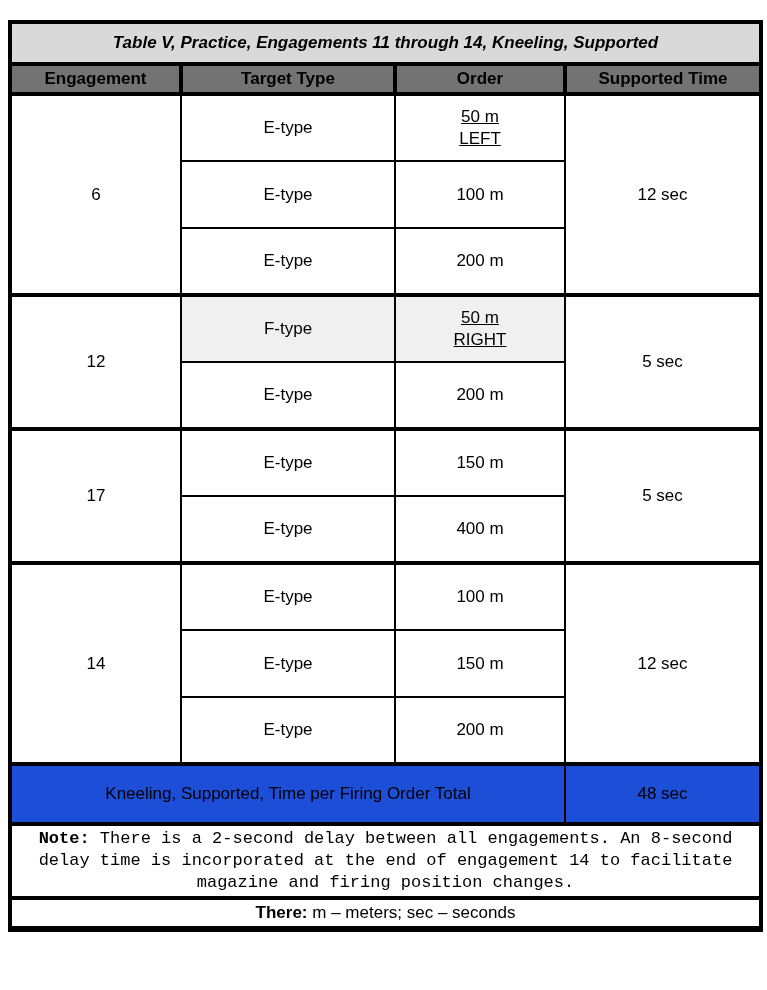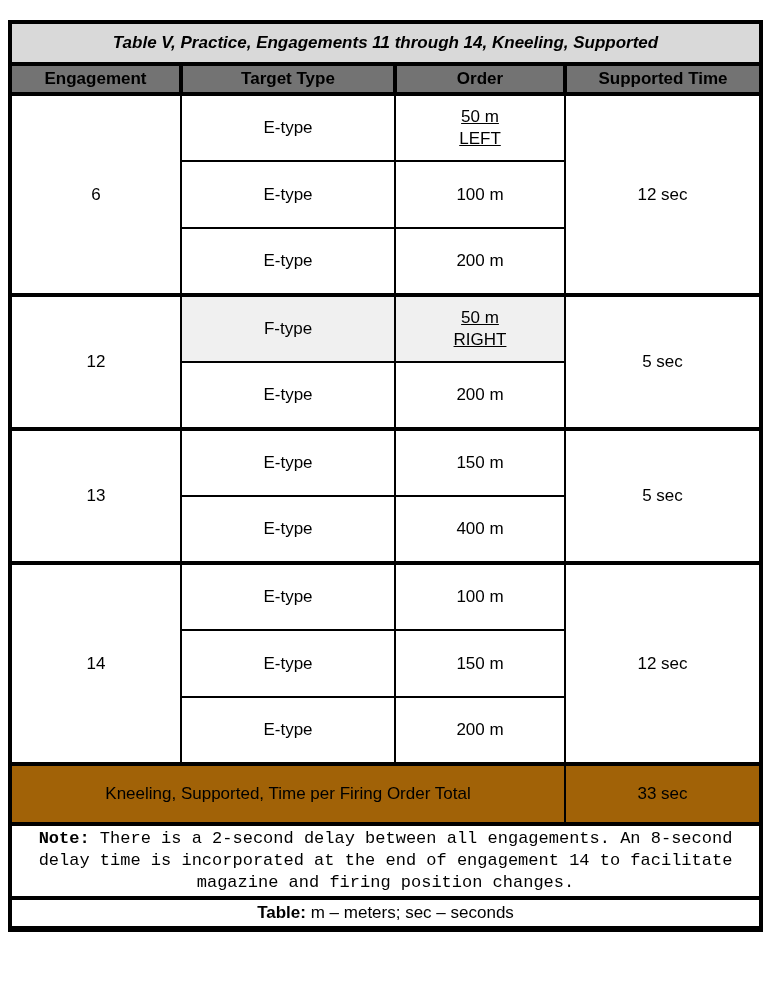--- a/index.html
+++ b/index.html
@@ -24,21 +24,21 @@
     background: #d9d9d9; font-weight: bold; font-style: italic;
     font-size: 18px; height: 42px; border-bottom: 4px solid #000;
   }
   .ftable th {
     background: #737373; font-weight: bold; 
     font-size: 17px; height: 29px; border-width: 4px;
   }
   tr.sub td { height: 67px; }
   tr.thick > td { border-top-width: 4px; }
   .shaded { background: #f0f0f0; }
-  .total-cell { background: #a16207; height: 60px; font-size: 17px; }
+  .total-cell { background: #1d4ed8; height: 60px; font-size: 17px; }
   .note-cell {
     text-align: left; padding: 8px 12px 10px 10px;
     font-size: 17.5px; line-height: 1.45; height: 72px; font-family: Liberation Mono, monospace;
   }
   .legend-cell {
     text-align: left; padding: 8px 10px; font-size: 17.5px; height: 30px;
   }
   .range-line { display: block; text-decoration: underline; }
 </style>
 </head>
@@ -91,21 +91,21 @@
         <span class="range-line">RIGHT</span>
       </td>
       <td rowspan="2">5 sec</td>
     </tr>
     <tr class="sub">
       <td>E-type</td>
       <td>200 m</td>
     </tr>
 
     <tr class="sub thick">
-      <td rowspan="2">13</td>
+      <td rowspan="2">17</td>
       <td>E-type</td>
       <td>150 m</td>
       <td rowspan="2">5 sec</td>
     </tr>
     <tr class="sub">
       <td>E-type</td>
       <td>400 m</td>
     </tr>
 
     <tr class="sub thick">
@@ -118,31 +118,31 @@
       <td>E-type</td>
       <td>150 m</td>
     </tr>
     <tr class="sub">
       <td>E-type</td>
       <td>200 m</td>
     </tr>
 
     <tr class="thick">
       <td colspan="3" class="total-cell">Kneeling, Supported, Time per Firing Order Total</td>
-      <td class="total-cell">33 sec</td>
+      <td class="total-cell">48 sec</td>
     </tr>
 
     <tr class="thick">
       <td colspan="4" class="note-cell">
         <b>Note:</b>
         <span>There is a 2-second delay between all engagements. An 8-second delay time is incorporated at the end of engagement 14 to facilitate magazine and firing position changes.</span>
       </td>
     </tr>
 
     <tr class="thick">
       <td colspan="4" class="legend-cell">
-        <b>Table:</b>
+        <b>There:</b>
         <span>m – meters; sec – seconds</span>
       </td>
     </tr>
   </tbody>
     </table>
 </div>
 
 </body></html>

